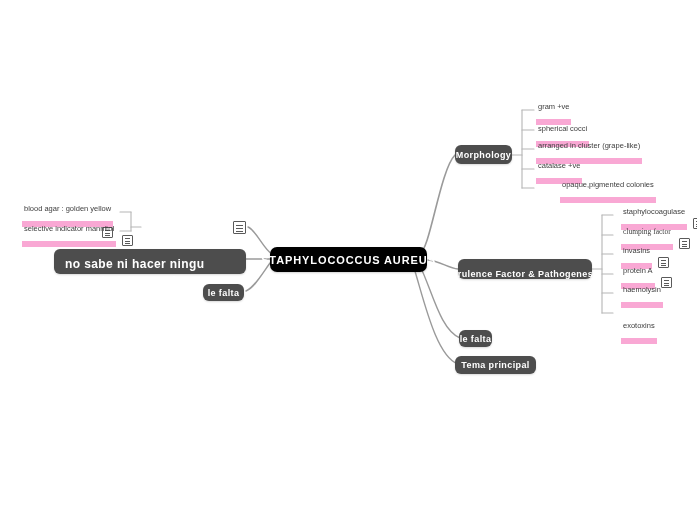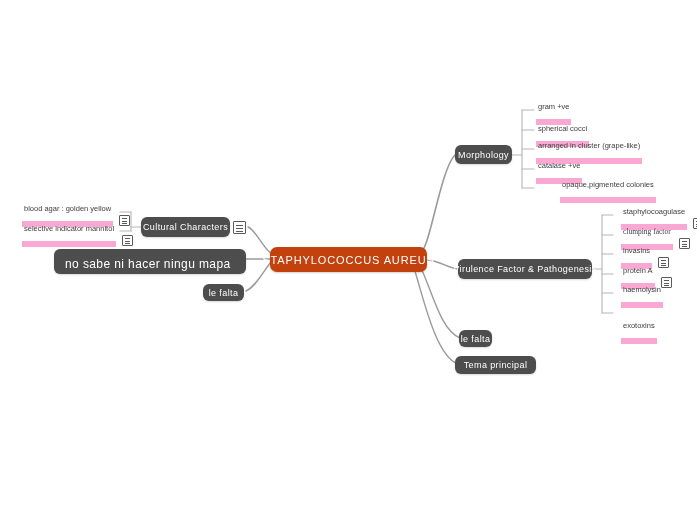--- a/index.html
+++ b/index.html
@@ -31,27 +31,27 @@
 
   
   .node {
     position: absolute;
     box-sizing: border-box;
     display: flex;
     align-items: center;
     justify-content: center;
     border-radius: 6px;
     color: #ffffff;
-    font-weight: normal;
+    font-weight: bold;
     letter-spacing: 0.4px;
     white-space: nowrap;
     z-index: 5;
   }
   .node.root {
-    background: #c2410c;
+    background: #000000;
     font-size: 11px;
     letter-spacing: 0.9px;
     padding: 0 14px;
     border-radius: 7px;
     box-shadow: 0 1px 2px rgba(0,0,0,0.18);
   }
   .node.branch {
     background: #4d4d4d;
     font-size: 9px;
     padding: 0 11px;
@@ -189,21 +189,21 @@
   <div class="leaf" style="left:536px; top:142px;">
     <span class="leaf-label">arranged in cluster (grape-like)</span>
   </div>
   <div class="leaf" style="left:536px; top:162px;justify-content:center;">
     <span class="leaf-label">catalase +ve</span>
   </div>
   <div class="leaf" style="left:536px; top:181px;margin-left:24px;">
     <span class="leaf-label">opaque,pigmented colonies</span>
   </div>
 
-  <div class="node branch" style="left:458px; top:259px; width:134px; height:20px;">
+  <div class="node branch" style="left:458px; top:259px; width:134px; height:20px;align-items:flex-end;">
     <span>Virulence Factor &amp; Pathogenesis</span>
   </div>
 
   <div class="leaf" style="left:621px; top:208px;">
     <span class="leaf-label">staphylocoagulase</span>
     <span class="notes-icon leaf-icon">
         <i></i>
         <i></i>
         <i></i>
       </span>
@@ -232,30 +232,27 @@
         <i></i>
       </span>
   </div>
   <div class="leaf" style="left:621px; top:286px;">
     <span class="leaf-label">haemolysin</span>
   </div>
   <div class="leaf" style="left:621px; top:322px;">
     <span class="leaf-label">exotoxins</span>
   </div>
 
-  <div class="node branch" style="left:141px; top:217px; width:89px; height:20px;">
-    <span>Cultural Characters</span>
-  </div>
   <span class="notes-icon big node-icon" style="left:233px; top:221px;">
       <i></i>
       <i></i>
       <i></i>
     </span>
 
-  <div class="leaf" style="left:22px; top:205px;">
+  <div class="leaf" style="left:22px; top:205px;flex-direction:column;">
     <span class="leaf-label">blood agar : golden yellow</span>
     <span class="notes-icon leaf-icon">
         <i></i>
         <i></i>
         <i></i>
       </span>
   </div>
   <div class="leaf" style="left:22px; top:225px;text-align:right;">
     <span class="leaf-label">selective indicator mannitol</span>
     <span class="notes-icon leaf-icon">

